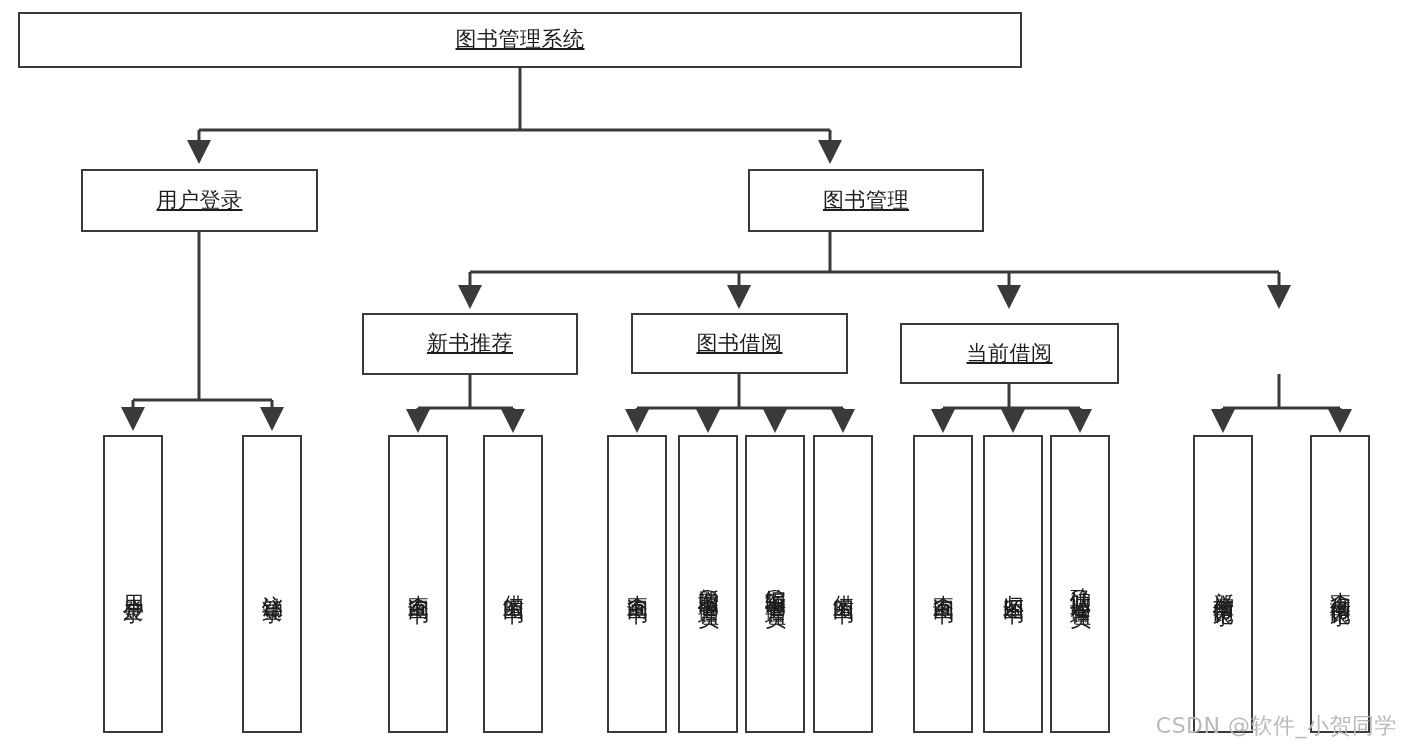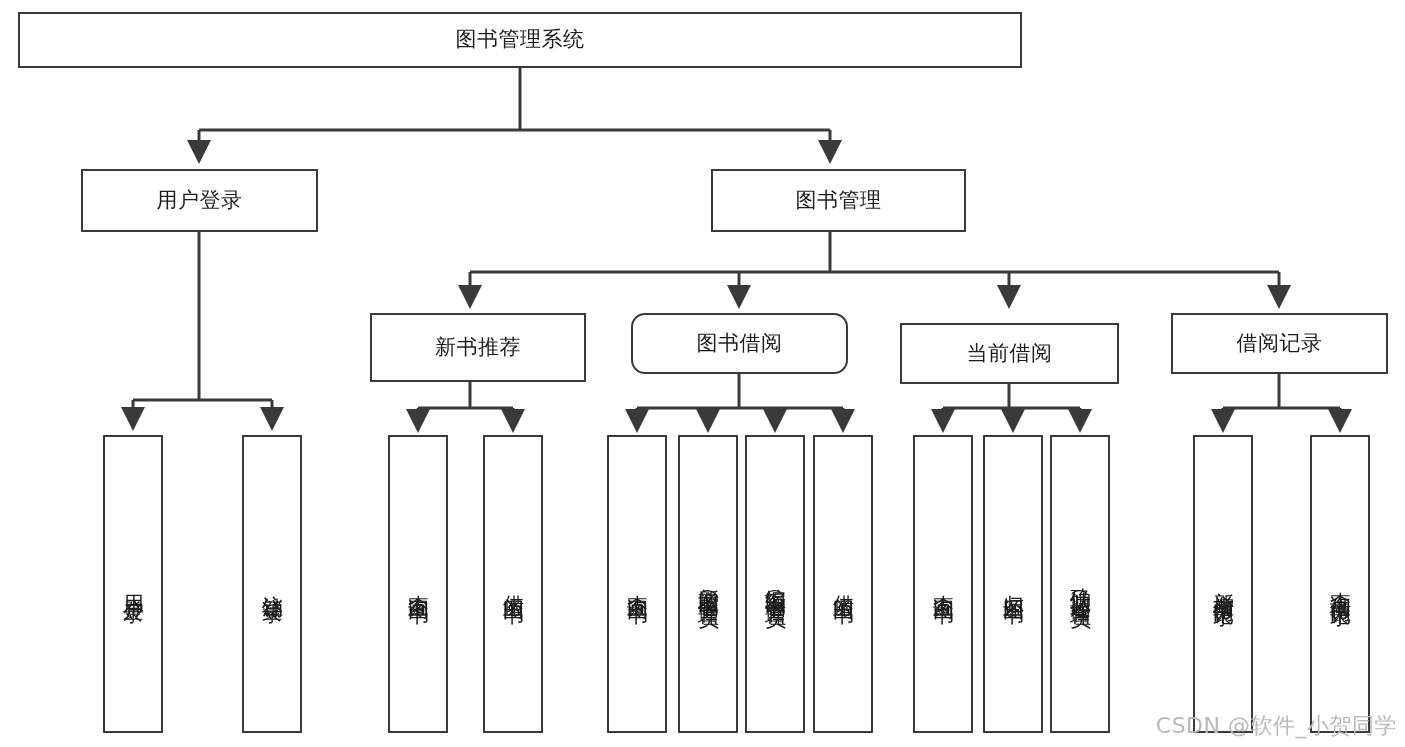--- a/index.html
+++ b/index.html
@@ -34,20 +34,21 @@
     display: flex;
     align-items: center;
     justify-content: center;
     color: #1c1c1c;
   }
   .node.horiz {
     font-size: 21px;
     letter-spacing: 0.5px;
     line-height: 1.2;
     text-align: left;
+    text-decoration: underline;
   }
   .node.root {
     font-size: 21px;
   }
   .node.vert {
     writing-mode: vertical-rl;
     text-orientation: upright;
     font-size: 21px;
     letter-spacing: 3px;
     line-height: 1.1;
@@ -124,35 +125,32 @@
     </g>
   </svg>
 
   <div class="node horiz root" style="left: 18px; top: 12px; width: 1004px; height: 56px;">
     <span class="node-label">图书管理系统</span>
   </div>
 
   <div class="node horiz" style="left: 81px; top: 169px; width: 237px; height: 63px;">
     <span class="node-label">用户登录</span>
   </div>
-  <div class="node horiz" style="left: 711px; top: 169px; width: 255px; height: 63px;">
+  <div class="node horiz" style="left: 748px; top: 169px; width: 236px; height: 63px;">
     <span class="node-label">图书管理</span>
   </div>
 
-  <div class="node horiz" style="left: 362px; top: 313px; width: 216px; height: 69px; margin-left: 8px;">
+  <div class="node horiz" style="left: 362px; top: 313px; width: 216px; height: 62px;">
     <span class="node-label">新书推荐</span>
   </div>
-  <div class="node horiz" style="left: 631px; top: 313px; width: 217px; height: 61px; border-radius: 14px;">
+  <div class="node horiz" style="left: 631px; top: 313px; width: 217px; height: 61px;">
     <span class="node-label">图书借阅</span>
   </div>
   <div class="node horiz" style="left: 900px; top: 323px; width: 219px; height: 61px;">
     <span class="node-label">当前借阅</span>
-  </div>
-  <div class="node horiz" style="left: 1171px; top: 313px; width: 217px; height: 61px;">
-    <span class="node-label">借阅记录</span>
   </div>
 
   <div class="node vert" style="left: 103px; top: 435px; width: 60px; height: 298px;">
     <span class="node-label">用户登录</span>
   </div>
   <div class="node vert" style="left: 242px; top: 435px; width: 60px; height: 298px;">
     <span class="node-label">注销登录</span>
   </div>
 
   <div class="node vert" style="left: 388px; top: 435px; width: 60px; height: 298px;">

